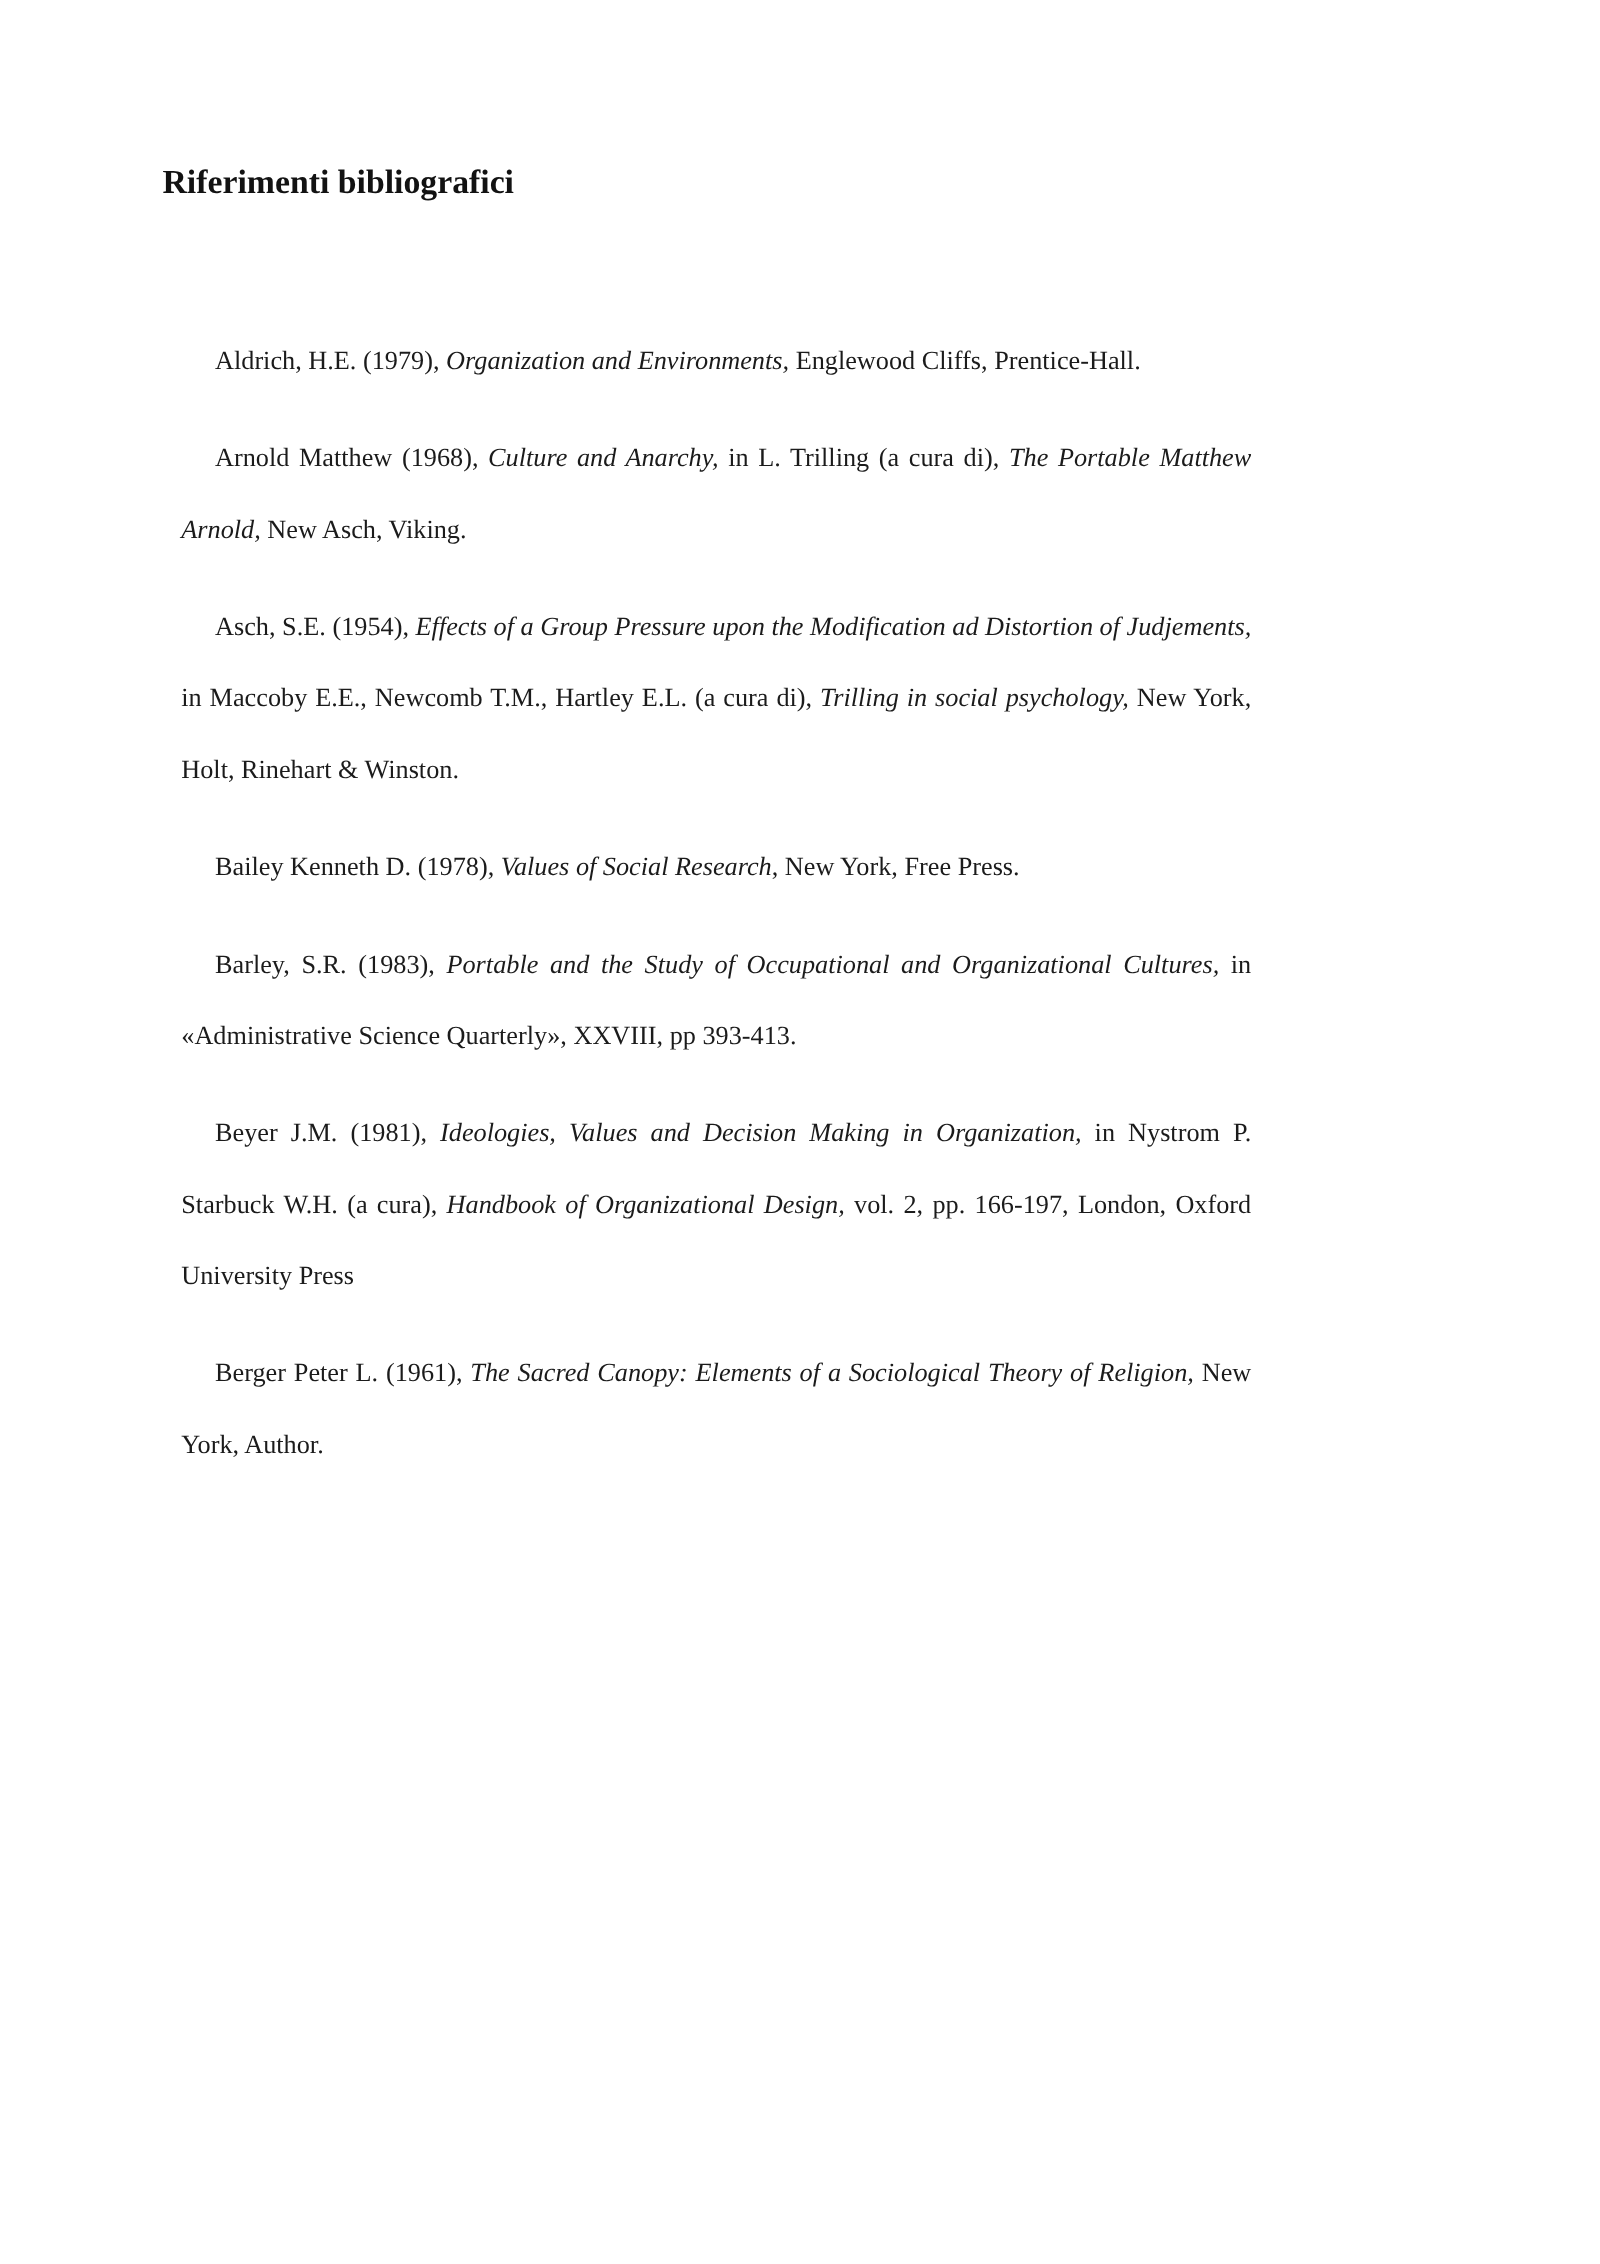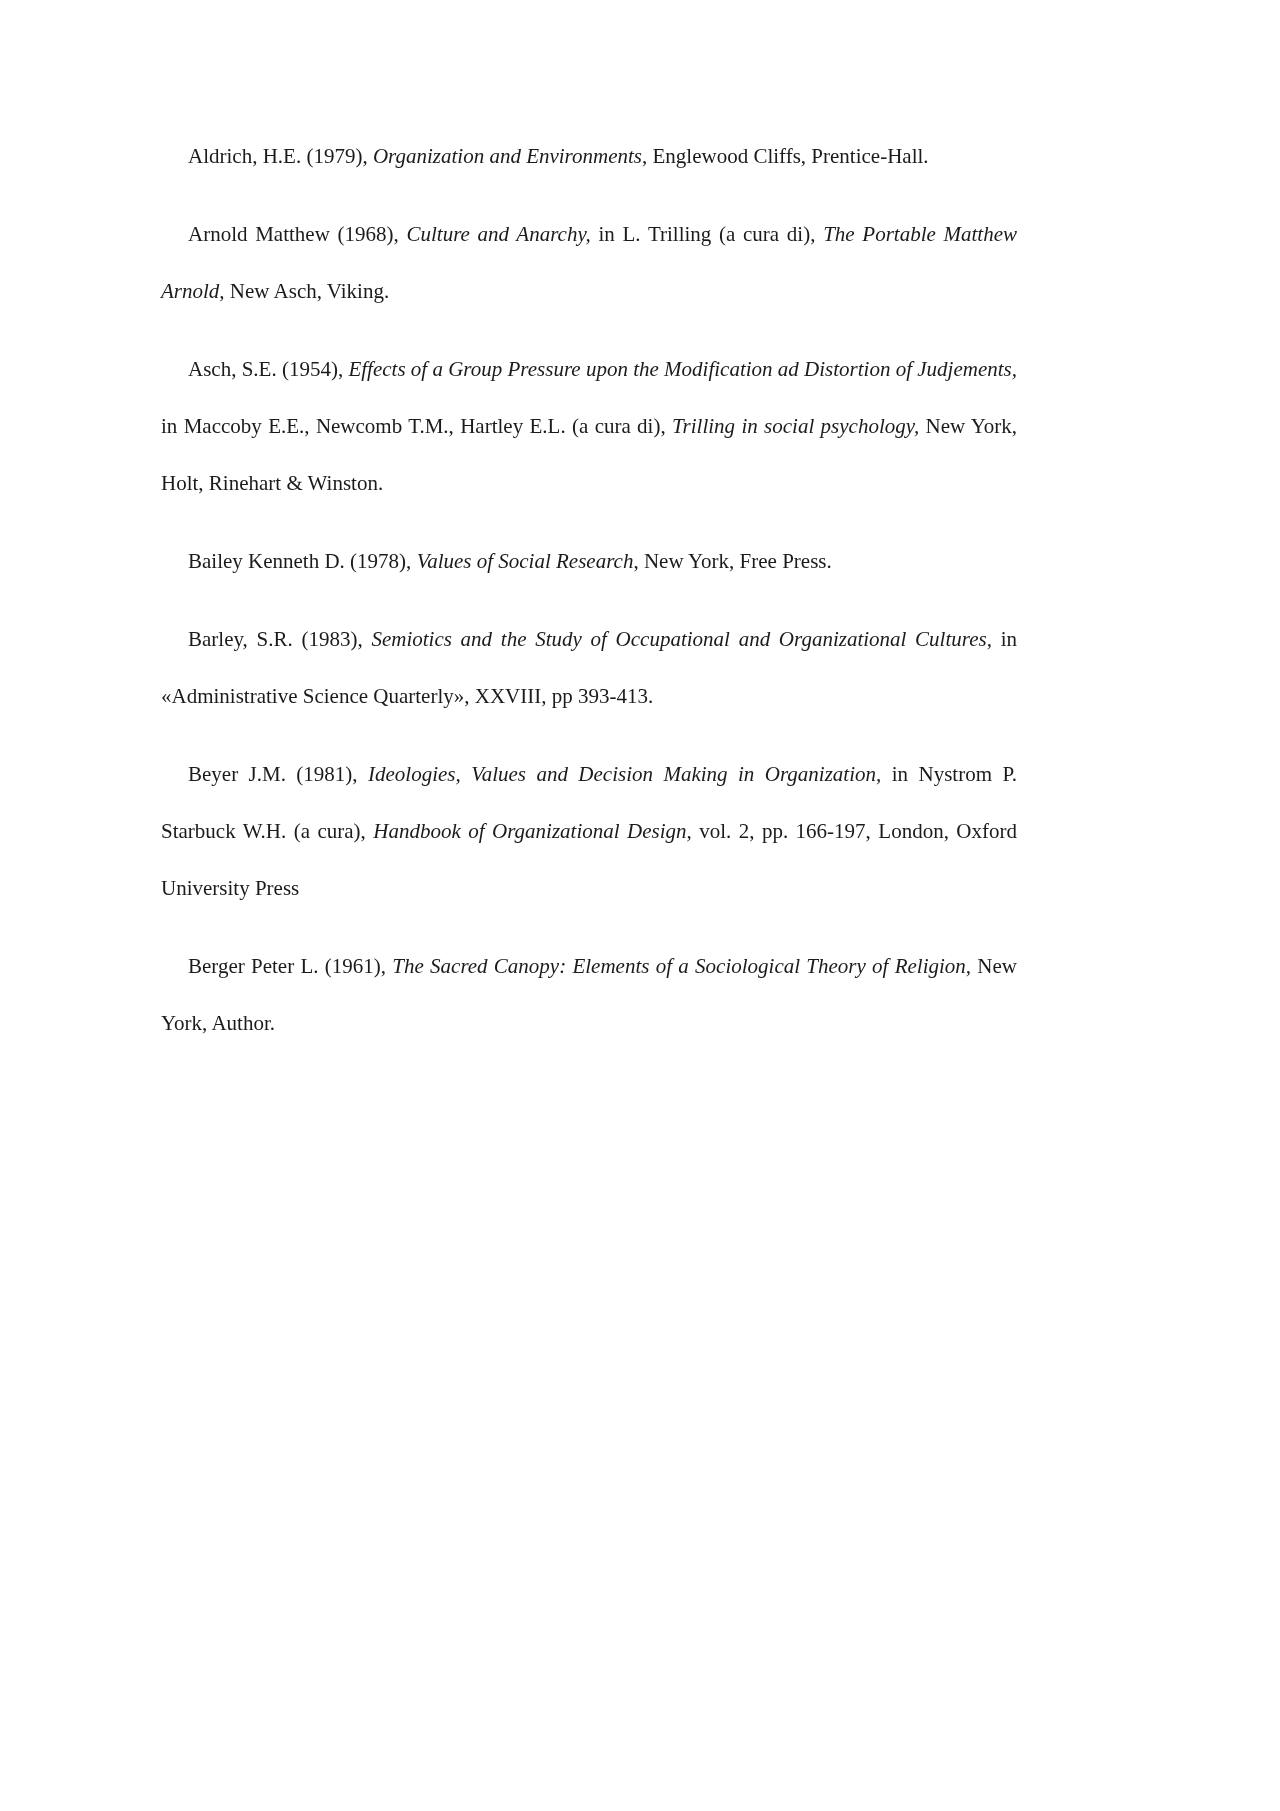--- a/index.html
+++ b/index.html
@@ -22,39 +22,40 @@
   }
   h1.doc-title {
     font-size: 27px;
     line-height: 34px;
     font-weight: bold;
     margin: 0 0 98px 0;
     color: #121212;
   }
   .entries {
     width: 856px;
-    margin-left: 31px;
+    margin-left: 15px;
   }
   p.entry {
     margin: 0 0 21px 0;
     font-size: 21px;
     line-height: 57px;
     text-align: justify;
     text-indent: 27px;
     color: #1b1b1b;
   }
   p.entry span { white-space: pre-wrap; }
   .italic { font-style: italic; }
 </style>
 </head>
 <body>
 
 <div class="page">
+  <h1 class="doc-title">Riferimenti bibliografici</h1>
   <div class="entries">
       <p class="entry"><span>Aldrich, H.E. (1979), </span><span class="italic">Organization and Environments,</span><span> Englewood Cliffs, Prentice-Hall.</span></p>
       <p class="entry"><span>Arnold Matthew (1968), </span><span class="italic">Culture and Anarchy,</span><span> in L. Trilling (a cura di), </span><span class="italic">The Portable Matthew Arnold,</span><span> New Asch, Viking.</span></p>
       <p class="entry"><span>Asch, S.E. (1954), </span><span class="italic">Effects of a Group Pressure upon the Modification ad Distortion of Judjements,</span><span> in Maccoby E.E., Newcomb T.M., Hartley E.L. (a cura di), </span><span class="italic">Trilling in social psychology,</span><span> New York, Holt, Rinehart &amp; Winston.</span></p>
       <p class="entry"><span>Bailey Kenneth D. (1978), </span><span class="italic">Values of Social Research</span><span>, New York, Free Press.</span></p>
-      <p class="entry"><span>Barley, S.R. (1983), </span><span class="italic">Semiotics and the Study of Occupational and Organizational Cultures,</span><span> in «Administrative Science Quarterly», XXVIII, pp 393-413.</span></p>
+      <p class="entry"><span>Barley, S.R. (1983), </span><span class="italic">Portable and the Study of Occupational and Organizational Cultures,</span><span> in «Administrative Science Quarterly», XXVIII, pp 393-413.</span></p>
       <p class="entry"><span>Beyer J.M. (1981), </span><span class="italic">Ideologies, Values and Decision Making in Organization,</span><span> in Nystrom P. Starbuck W.H. (a cura), </span><span class="italic">Handbook of Organizational Design,</span><span> vol. 2, pp. 166-197, London, Oxford University Press</span></p>
       <p class="entry"><span>Berger Peter L. (1961), </span><span class="italic">The Sacred Canopy: Elements of a Sociological Theory of Religion,</span><span> New York, Author.</span></p>
     </div>
 </div>
 
 </body></html>

